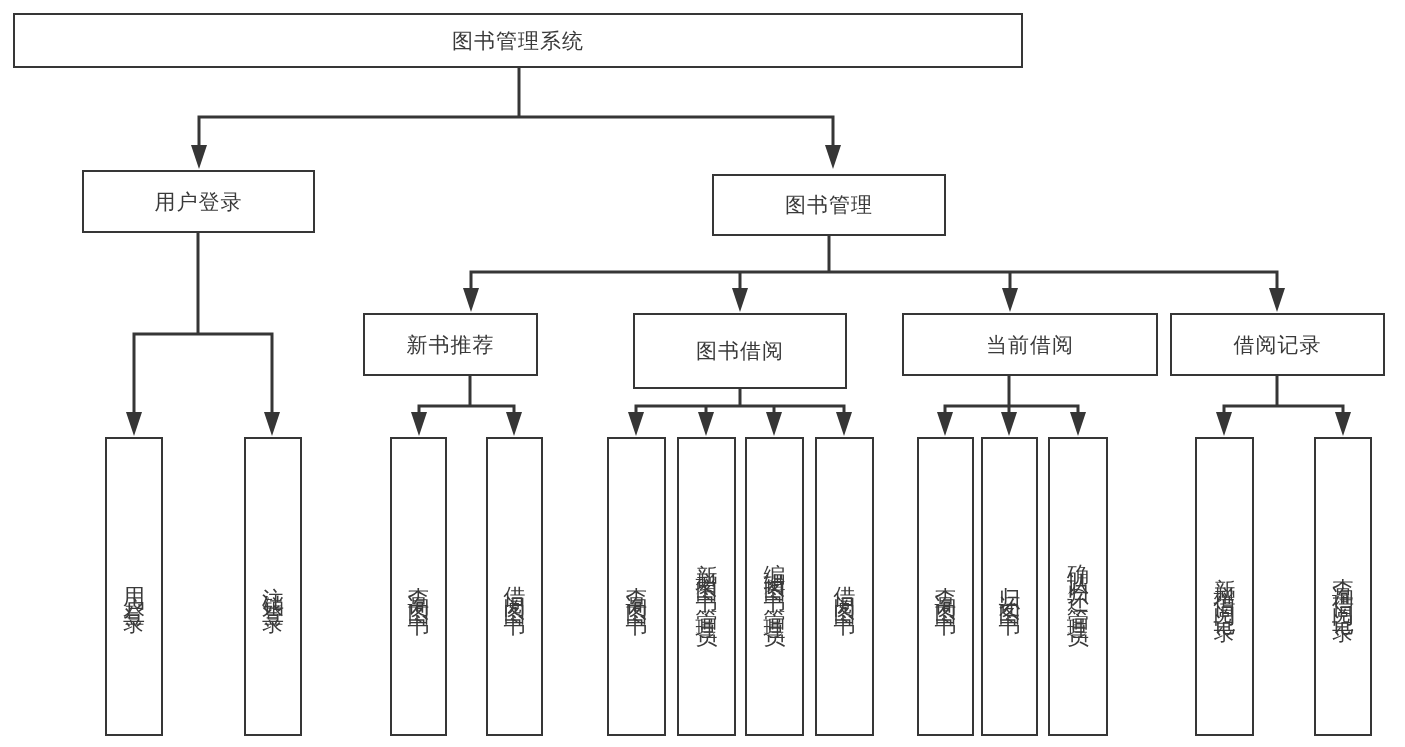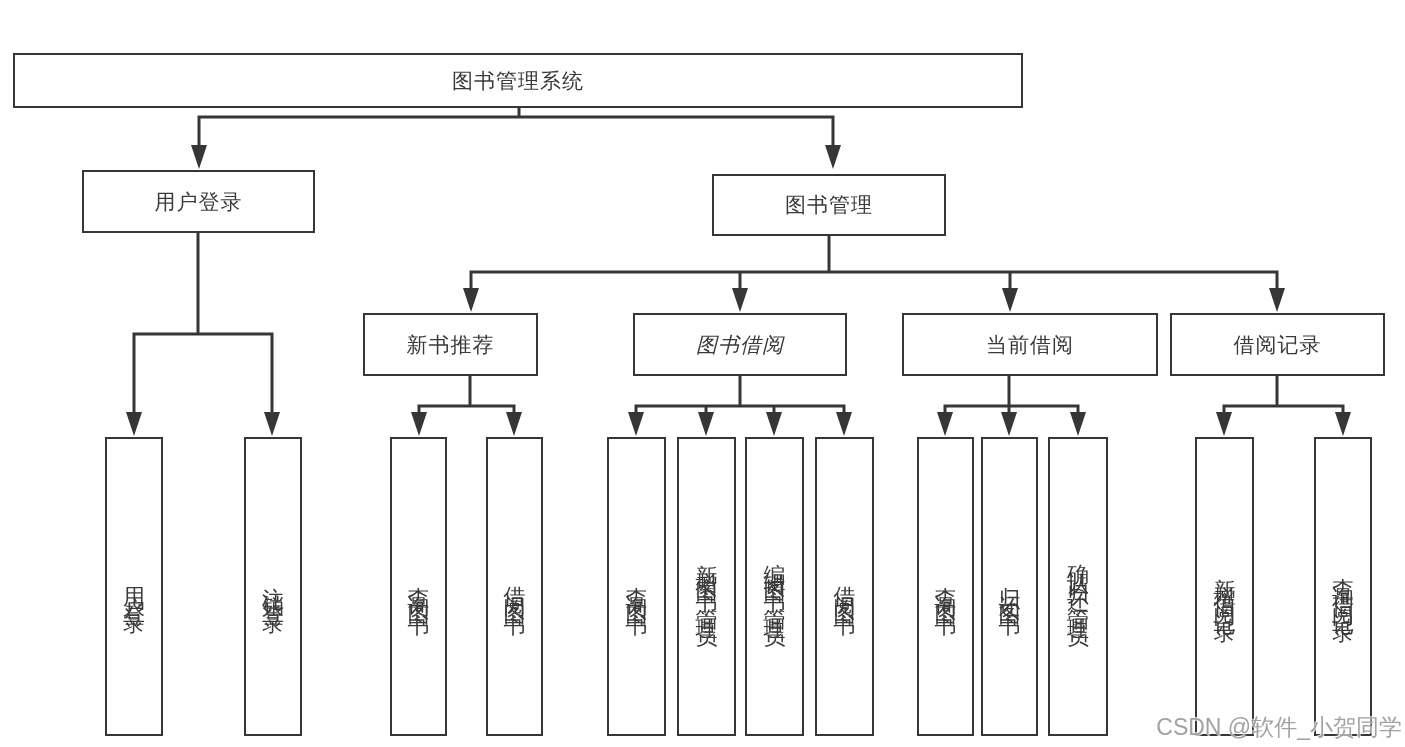--- a/index.html
+++ b/index.html
@@ -95,35 +95,35 @@
     <polygon points="937,412 953,412 945,436"></polygon>
     <polygon points="1001,412 1017,412 1009,436"></polygon>
     <polygon points="1070,412 1086,412 1078,436"></polygon>
 
     <path d="M1277 374 V406"></path>
     <path d="M1224 414 V406 H1343 V414"></path>
     <polygon points="1216,412 1232,412 1224,436"></polygon>
     <polygon points="1335,412 1351,412 1343,436"></polygon>
   </svg>
 
-  <div class="box" style="left:13px;top:13px;width:1010px;height:55px;margin-top:40px;">
+  <div class="box" style="left:13px;top:13px;width:1010px;height:55px;">
     <span class="hlabel">图书管理系统</span>
   </div>
 
   <div class="box" style="left:82px;top:170px;width:233px;height:63px;">
     <span class="hlabel">用户登录</span>
   </div>
   <div class="box" style="left:712px;top:174px;width:234px;height:62px;">
     <span class="hlabel">图书管理</span>
   </div>
 
   <div class="box" style="left:363px;top:313px;width:175px;height:63px;">
     <span class="hlabel">新书推荐</span>
   </div>
-  <div class="box" style="left:633px;top:313px;width:214px;height:63px;font-style:italic;">
+  <div class="box" style="left:633px;top:313px;width:214px;height:76px;">
     <span class="hlabel">图书借阅</span>
   </div>
   <div class="box" style="left:902px;top:313px;width:256px;height:63px;">
     <span class="hlabel">当前借阅</span>
   </div>
   <div class="box" style="left:1170px;top:313px;width:215px;height:63px;">
     <span class="hlabel">借阅记录</span>
   </div>
 
   <div class="box leaf" style="left:105px;top:437px;width:58px;height:299px;">
@@ -163,15 +163,14 @@
     <span class="vlabel">确认归还（管理员）</span>
   </div>
 
   <div class="box leaf" style="left:1195px;top:437px;width:59px;height:299px;">
     <span class="vlabel">新增借阅记录</span>
   </div>
   <div class="box leaf" style="left:1314px;top:437px;width:58px;height:299px;">
     <span class="vlabel">查询借阅记录</span>
   </div>
 
-  <div id="watermark">CSDN @软件_小贺同学</div>
 
 </div>
 
 </body></html>

